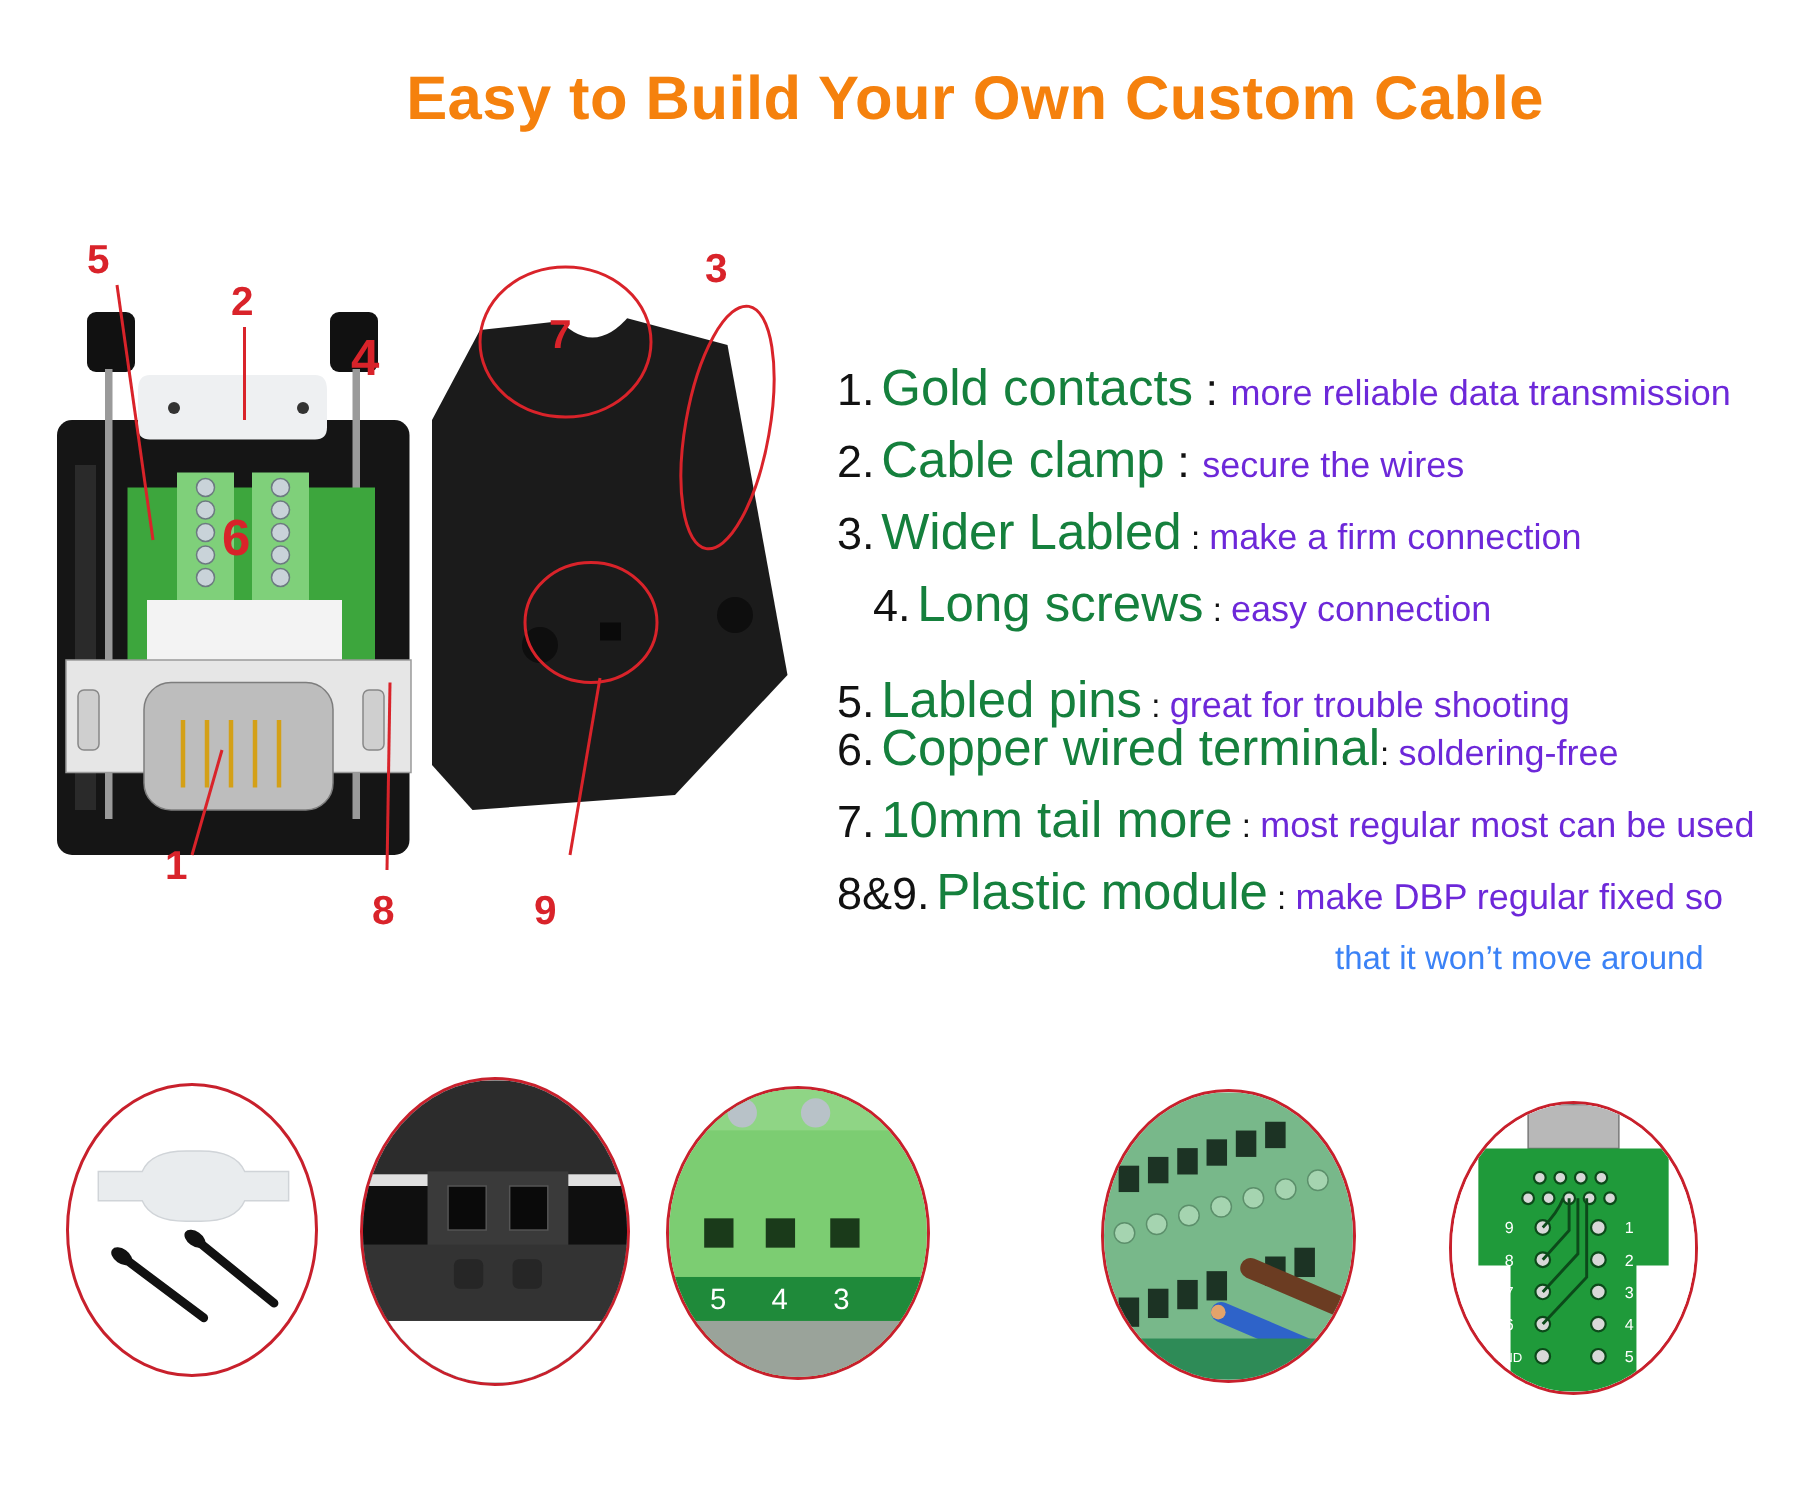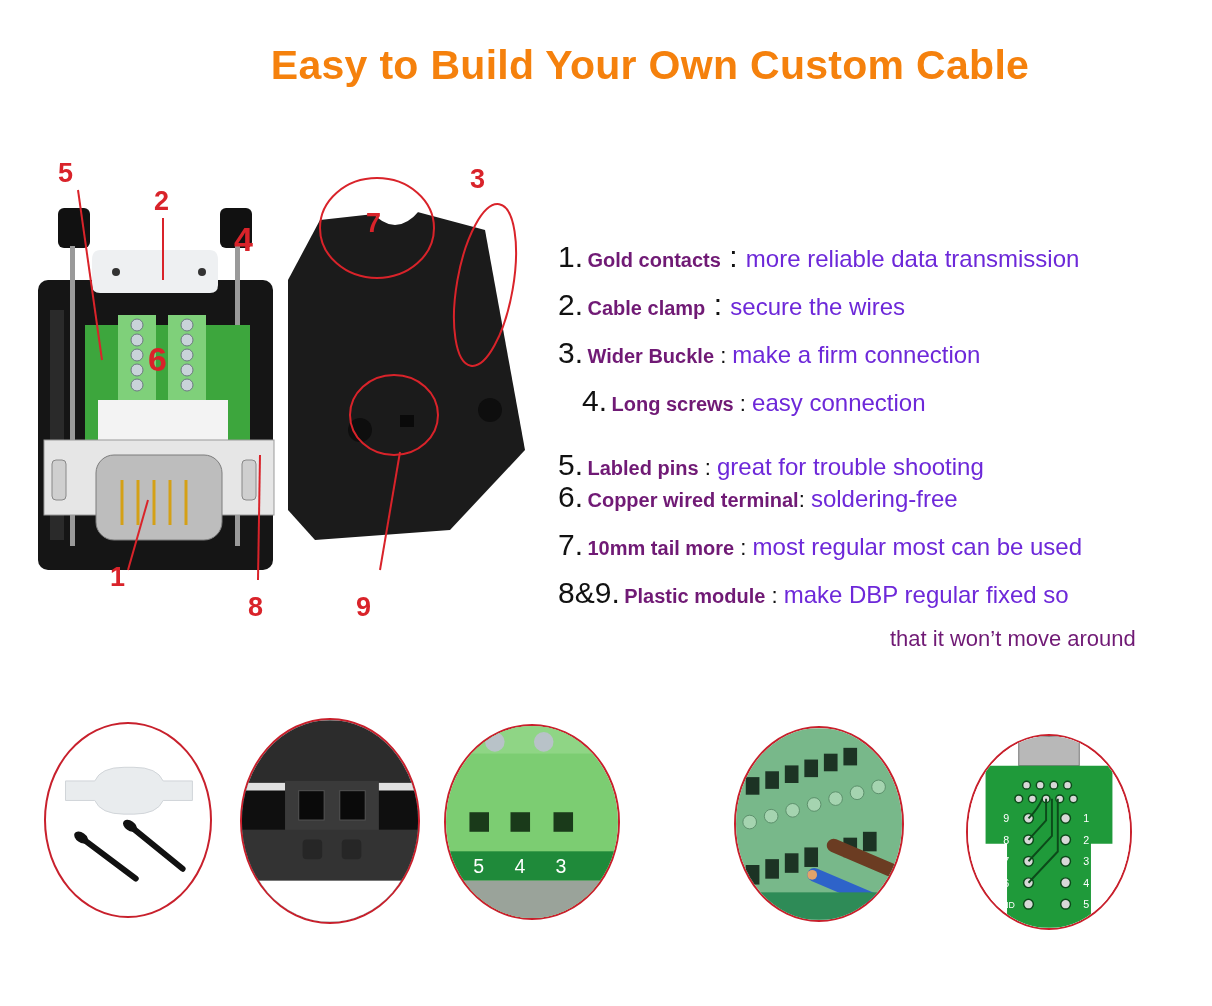--- a/index.html
+++ b/index.html
@@ -17,24 +17,24 @@
   .photo svg { width: 520px; height: 480px; display: block; }
   .callout {
     position: absolute; font-family: "Liberation Sans", sans-serif; font-weight: 700;
     font-size: 27px; color: #d9232a;
   }
 
   
   .features { position: absolute; left: 558px; top: 236px; width: 650px; }
   .feature { position: absolute; left: 0; white-space: nowrap; line-height: 1; }
   .feature .num { font-size: 30px; font-weight: 400; color: #111; }
-  .feature .name { font-size: 20px; font-weight: 700; color: #701a75; }
+  .feature .name { font-size: 34px; font-weight: 400; color: #15803d; }
   .feature .sep { font-size: 30px; font-weight: 400; color: #111; }
   .feature .desc { font-size: 24px; font-weight: 400; color: #6d28d9; }
-  .feature-cont { position: absolute; left: 332px; white-space: nowrap; font-size: 22px; color: #701a75; }
+  .feature-cont { position: absolute; left: 332px; white-space: nowrap; font-size: 22px; color: #3b82f6; }
 
   
   .detail {
     position: absolute; border-radius: 50%; overflow: hidden;
     border: 2px solid #c8202c; background: #fff;
   }
   .detail svg { width: 100%; height: 100%; display: block; }
 </style>
 </head>
 <body>
@@ -119,21 +119,21 @@
   <div class="feature" style="top:6px;">
     <span class="num">1.</span>
     <span class="name">Gold contacts</span><span class="sep"> : </span><span class="desc">more reliable data transmission</span>
   </div>
   <div class="feature" style="top:54px;">
     <span class="num">2.</span>
     <span class="name">Cable clamp</span><span class="sep"> : </span><span class="desc">secure the wires</span>
   </div>
   <div class="feature" style="top:102px;">
     <span class="num">3.</span>
-    <span class="name">Wider Buckle</span><span class="sep" style="font-size:22px;"> : </span><span class="desc">make a firm connection</span>
+    <span class="name">Wider Labled</span><span class="sep" style="font-size:22px;"> : </span><span class="desc">make a firm connection</span>
   </div>
   <div class="feature" style="top:150px;margin-left:24px;">
     <span class="num">4.</span>
     <span class="name">Long screws</span><span class="sep" style="font-size:22px;"> : </span><span class="desc">easy connection</span>
   </div>
   <div class="feature" style="top:198px;margin-top:16px;">
     <span class="num">5.</span>
     <span class="name">Labled pins</span><span class="sep" style="font-size:22px;"> : </span><span class="desc">great for trouble shooting</span>
   </div>
   <div class="feature" style="top:246px;text-align:right;">

